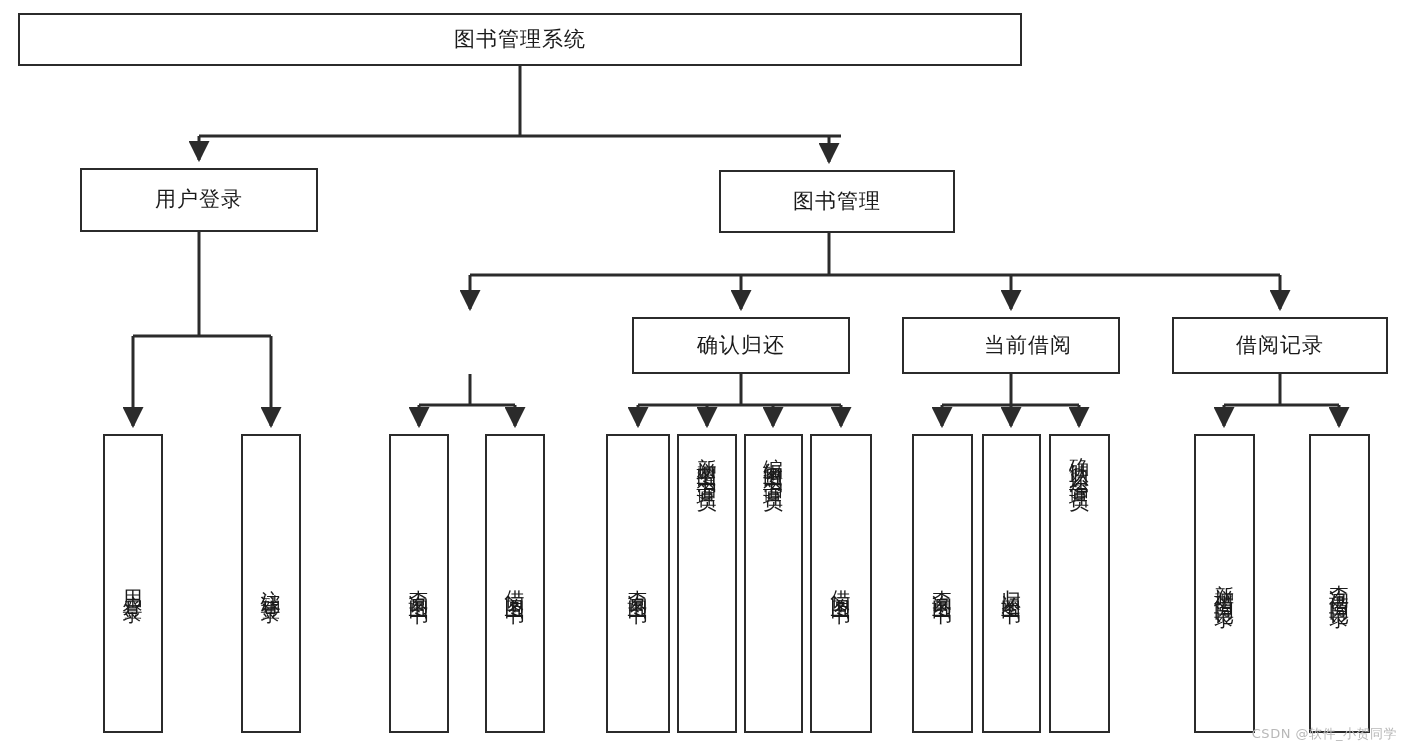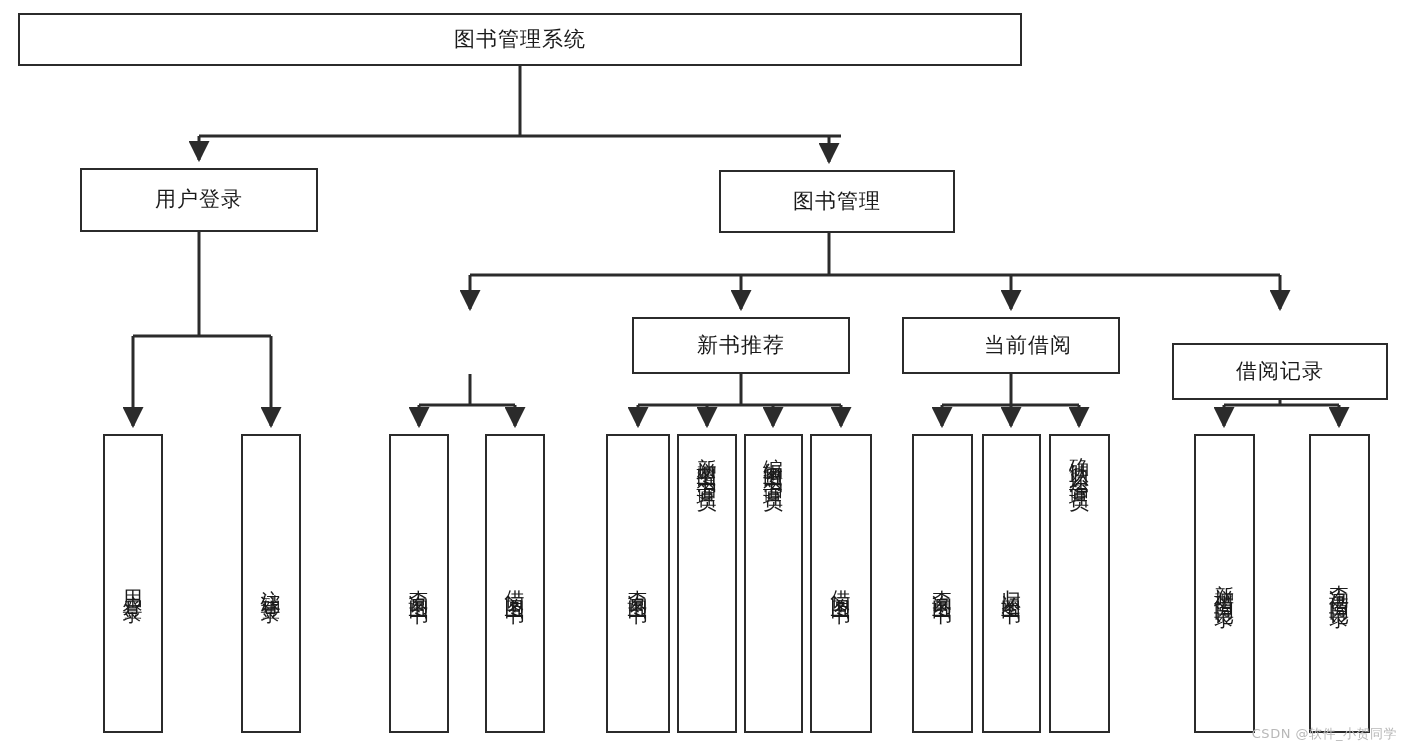--- a/index.html
+++ b/index.html
@@ -123,28 +123,28 @@
   <div class="node h-node" style="left:80px;top:168px;width:238px;height:64px;">
     <span class="node-label">用户登录</span>
   </div>
 
   <div class="node h-node" style="left:711px;top:170px;width:236px;height:63px;margin-left:8px;">
     <span class="node-label">图书管理</span>
   </div>
 
 
   <div class="node h-node" style="left:632px;top:317px;width:218px;height:57px;">
-    <span class="node-label">新书推荐</span>
+    <span class="node-label">确认归还</span>
   </div>
 
   <div class="node h-node" style="left:902px;top:317px;width:218px;height:57px;padding-left:34px;">
     <span class="node-label">当前借阅</span>
   </div>
 
-  <div class="node h-node" style="left:1172px;top:317px;width:216px;height:57px;margin-top:26px;">
+  <div class="node h-node" style="left:1172px;top:317px;width:216px;height:57px;">
     <span class="node-label">借阅记录</span>
   </div>
 
   <div class="node v-node v-center" style="left:103px;top:434px;width:60px;height:299px;">
     <span class="node-label">用户登录</span>
   </div>
 
   <div class="node v-node v-center" style="left:241px;top:434px;width:60px;height:299px;">
     <span class="node-label">注销登录</span>
   </div>

